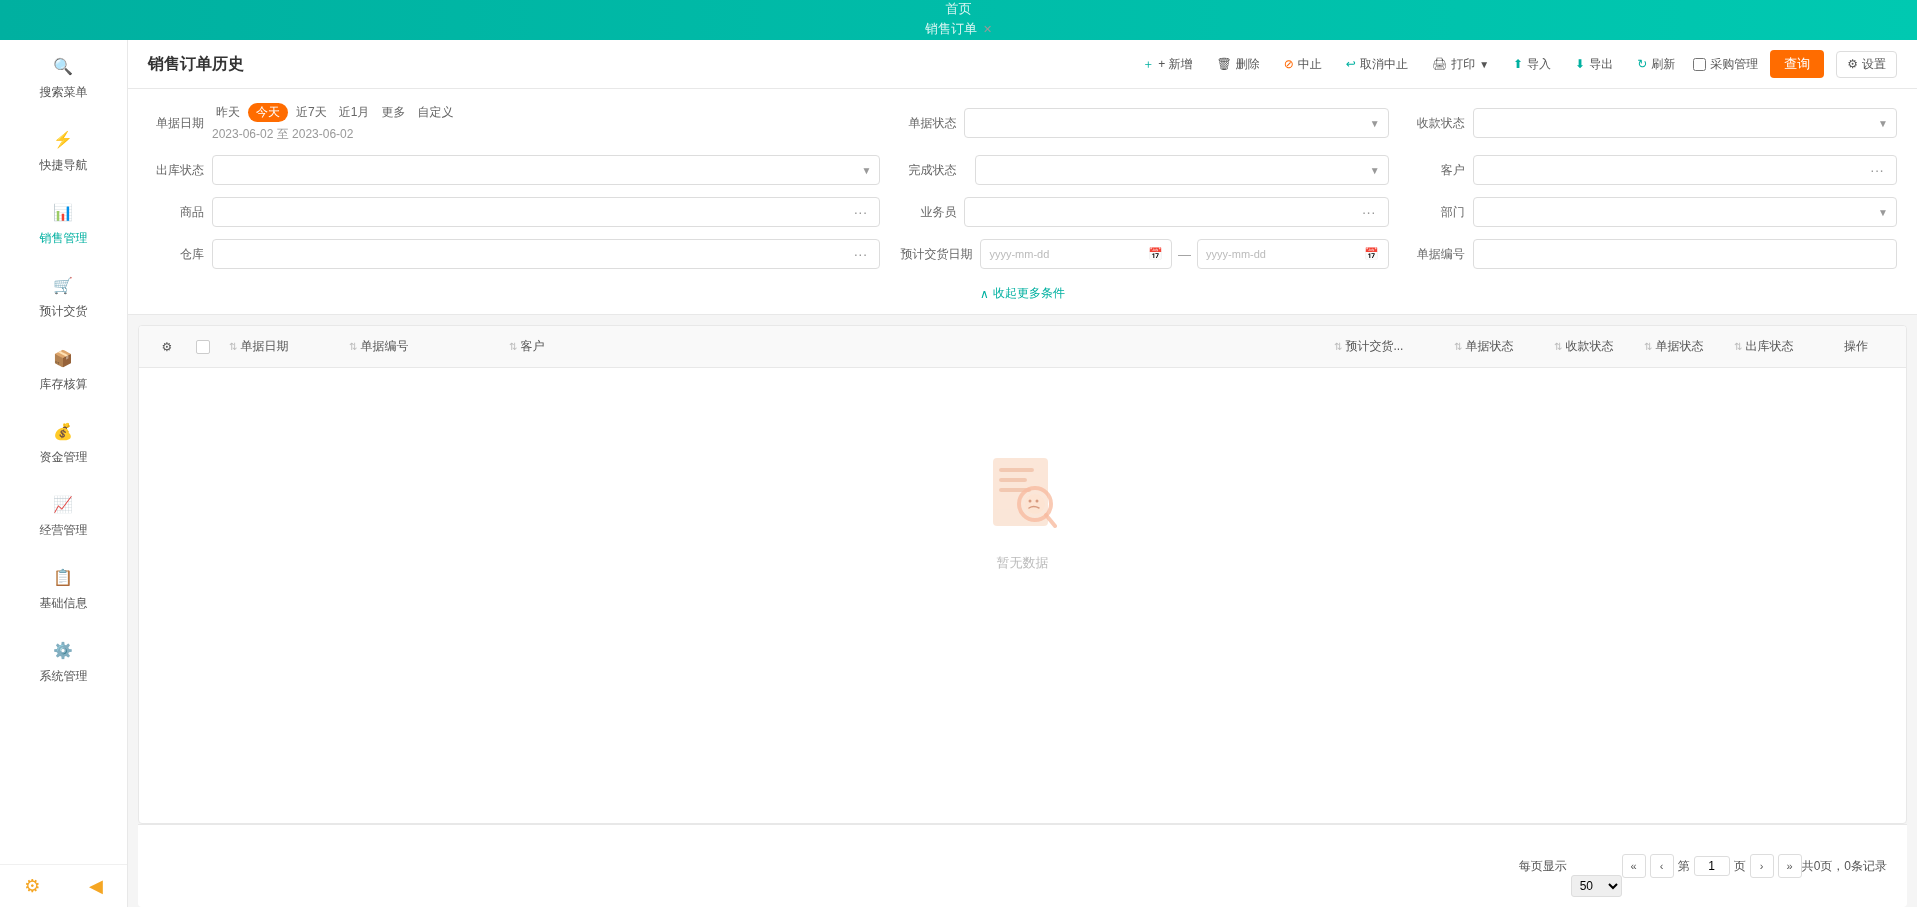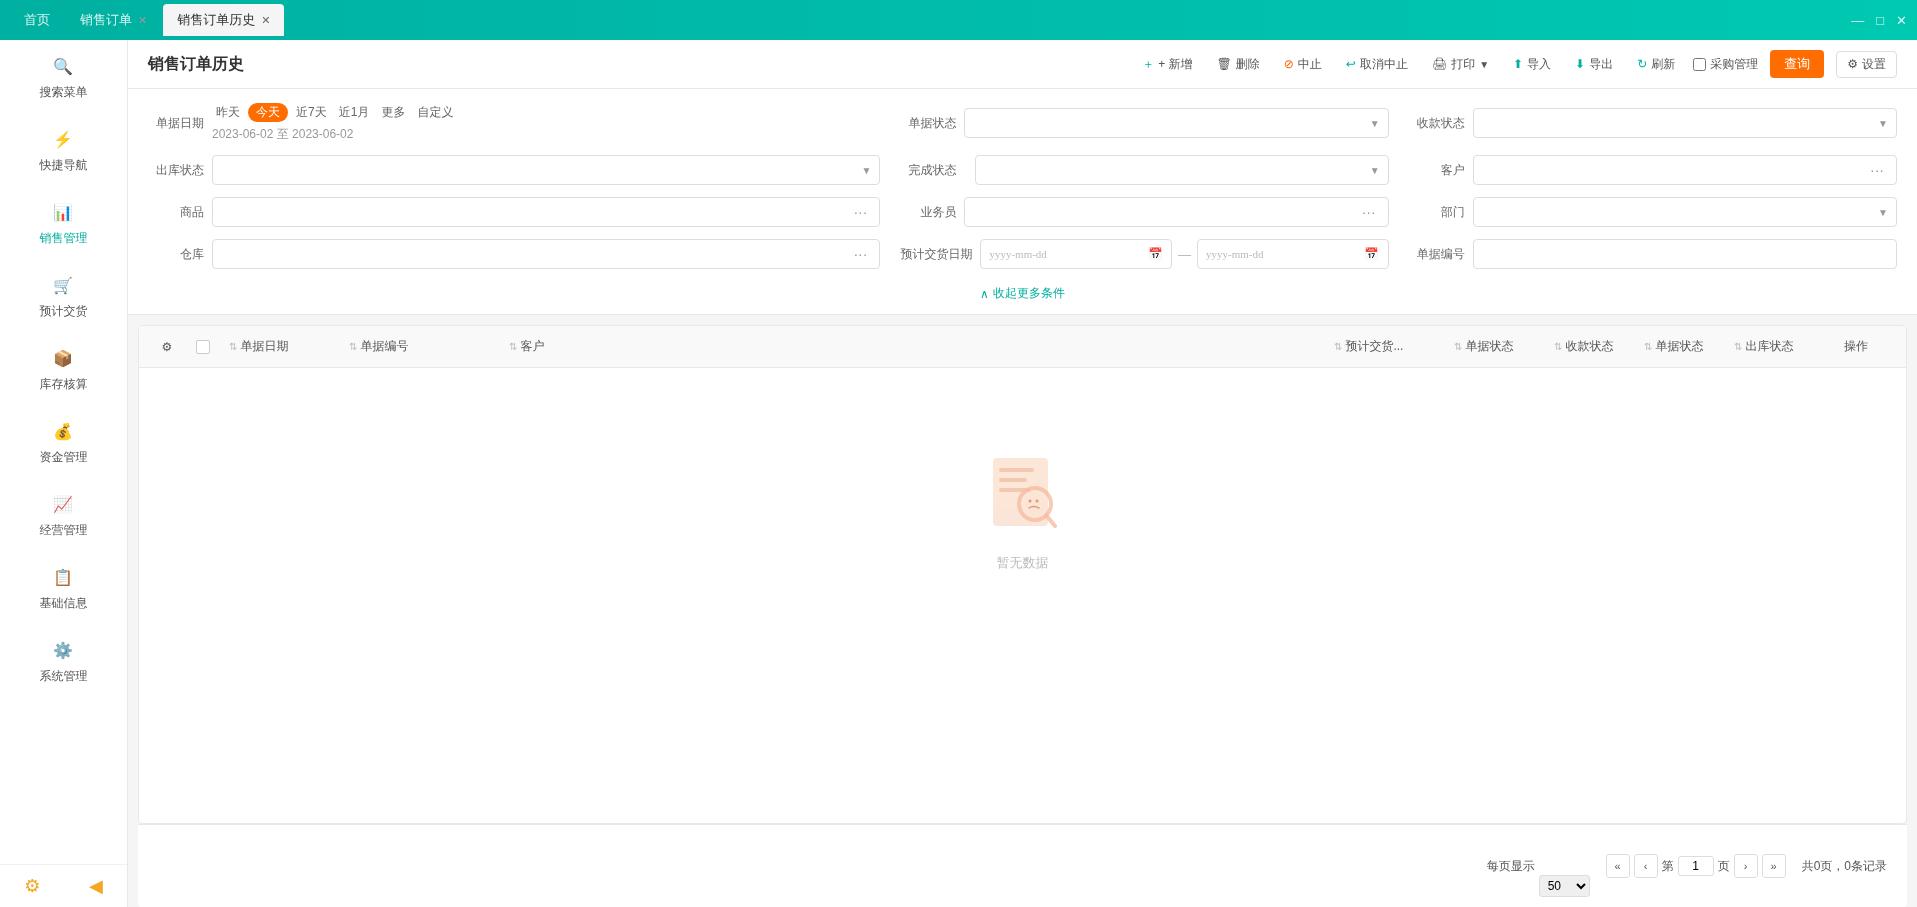--- a/index.html
+++ b/index.html
@@ -7,20 +7,21 @@
 
     
     .top-bar {
       height: 40px;
       background: linear-gradient(90deg, #00b0a0, #00c9b1);
       display: flex;
       align-items: center;
       padding: 0 10px;
       gap: 2px;
       flex-shrink: 0;
+      flex-direction: column;
     }
     .top-bar-tab {
       height: 32px;
       padding: 0 14px;
       border-radius: 4px 4px 0 0;
       display: flex;
       align-items: center;
       gap: 6px;
       cursor: pointer;
       font-size: 13px;
@@ -320,21 +321,21 @@
       height: 90px;
       position: relative;
     }
     .empty-text { font-size: 13px; color: #bbb; }
 
     
     .pagination-bar {
       display: flex;
       align-items: center;
       justify-content: flex-end;
-      gap: 16px;
+      gap: 0;
       padding: 10px 20px;
       background: #fff;
       border-top: 1px solid #e8e8e8;
       flex-shrink: 0;
       margin: 0 10px;
       border-radius: 0 0 4px 4px;
     }
     .page-size-select {
       display: flex;
       align-items: center;
@@ -608,21 +609,21 @@
 
       <div class="filter-row">
         <div class="filter-item" style="flex:1.5;">
           <div class="filter-label">仓库</div>
           <div class="filter-control">
             <div class="input-control" style="justify-content:flex-end;">
               <span class="ellipsis-btn">···</span>
             </div>
           </div>
         </div>
-        <div class="filter-item" style="flex:1;font-family:Liberation Serif, serif;">
+        <div class="filter-item" style="flex:1;">
           <div class="filter-label">预计交货日期</div>
           <div class="filter-control date-input-group">
             <div class="date-input">
               <span style="color:#bbb;font-size:11px;">yyyy-mm-dd</span>
               <span class="cal-icon">📅</span>
             </div>
             <span class="date-dash">—</span>
             <div class="date-input">
               <span style="color:#bbb;font-size:11px;">yyyy-mm-dd</span>
               <span class="cal-icon">📅</span>

